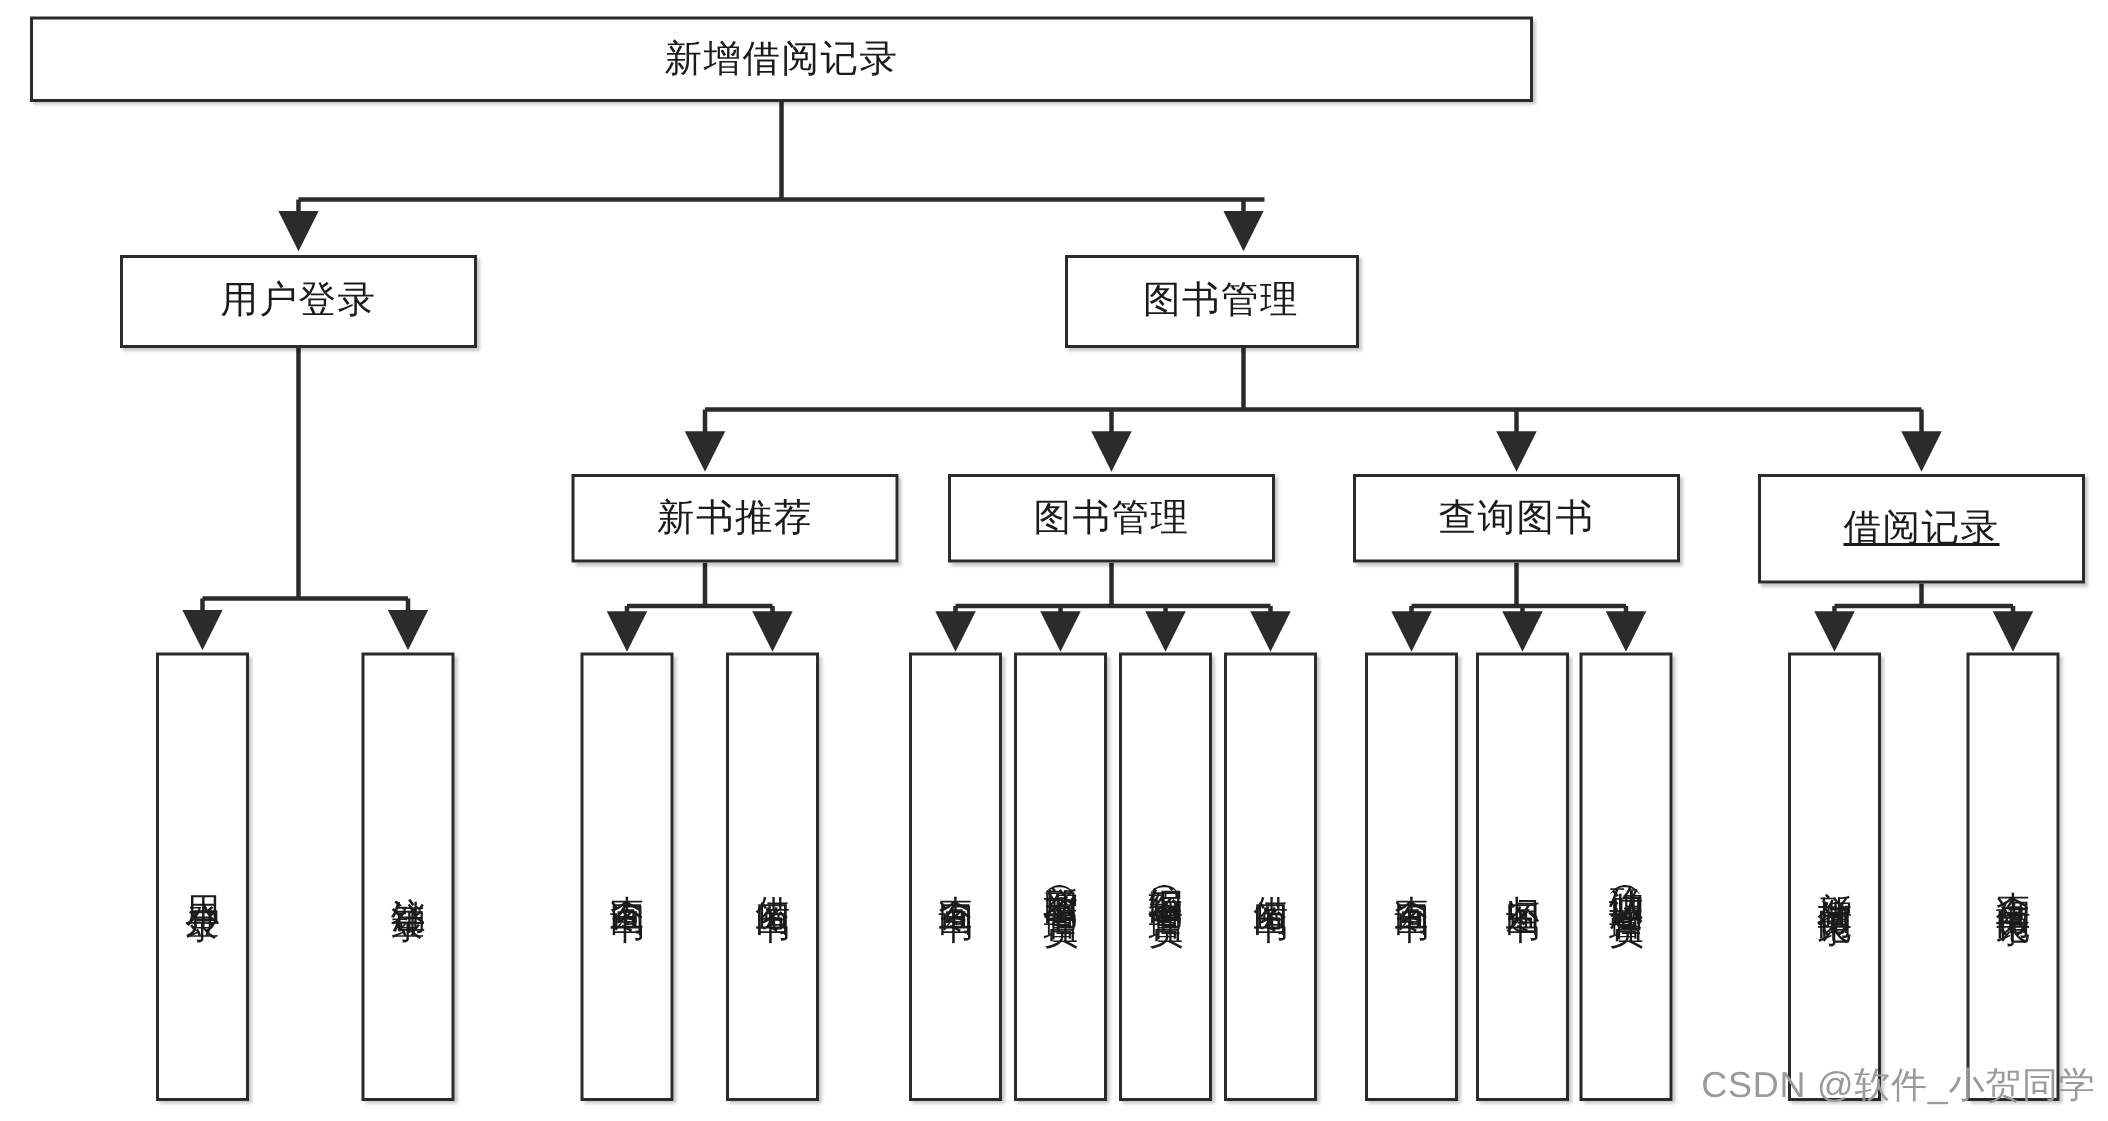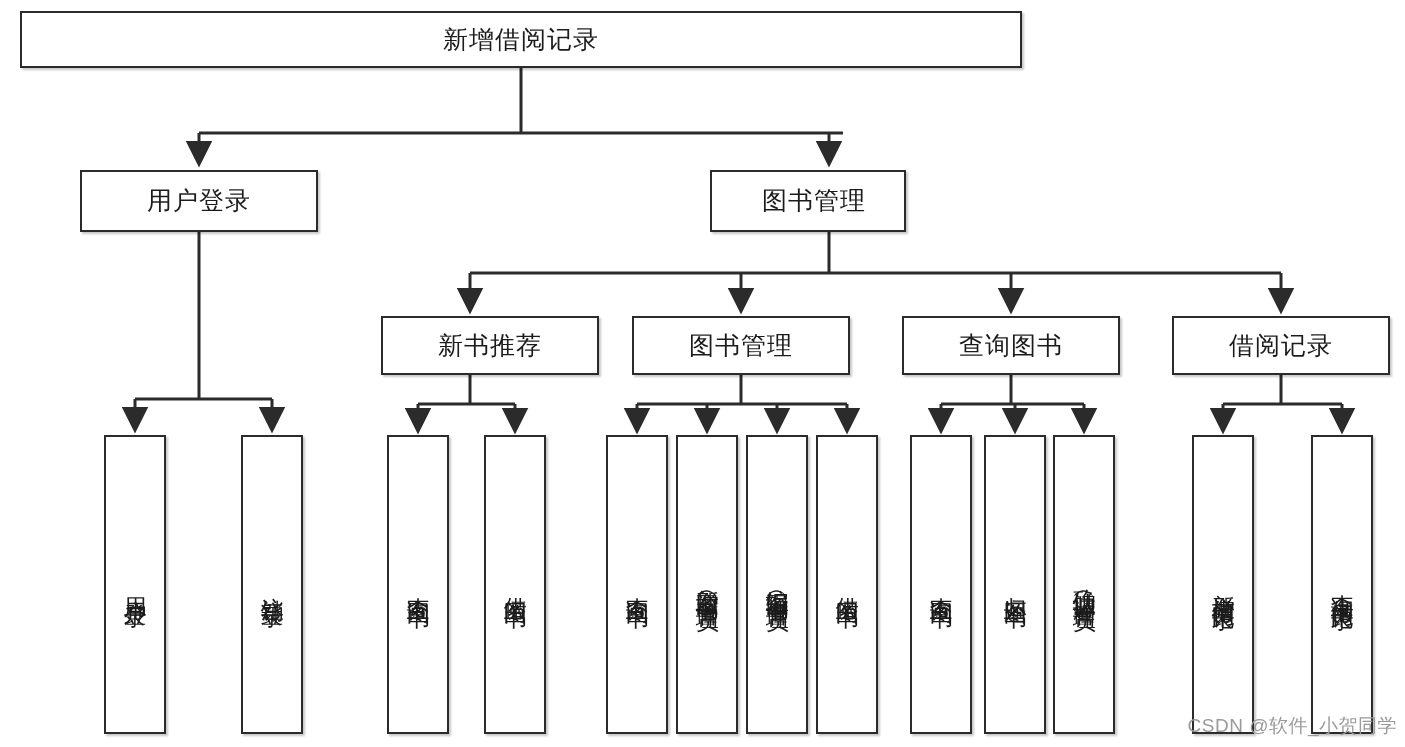--- a/index.html
+++ b/index.html
@@ -53,21 +53,21 @@
     letter-spacing: 3px;
     padding: 6px 0;
     white-space: nowrap;
     align-items: center;
     justify-content: center;
   }
   .watermark {
     position: absolute;
     right: 8px;
     bottom: 8px;
-    font-size: 19px;
+    font-size: 24px;
     color: #9a9a9a;
     white-space: nowrap;
     letter-spacing: 0.5px;
   }
 </style>
 </head>
 <body>
 
 <div id="canvas">
 
@@ -133,21 +133,21 @@
       </div>
       <div class="node horiz level3" style="left: 361px; top: 316px; width: 218px; height: 59px; margin-left: 20px;">
         <span>新书推荐</span>
       </div>
       <div class="node horiz level3" style="left: 632px; top: 316px; width: 218px; height: 59px;">
         <span>图书管理</span>
       </div>
       <div class="node horiz level3" style="left: 902px; top: 316px; width: 218px; height: 59px;">
         <span>查询图书</span>
       </div>
-      <div class="node horiz level3" style="left: 1172px; top: 316px; width: 218px; height: 59px;">
+      <div class="node horiz level3" style="left: 1172px; top: 316px; width: 218px; height: 73px; text-decoration: underline;">
         <span>借阅记录</span>
       </div>
       <div class="node vert leaf" style="left: 104px; top: 435px; width: 62px; height: 299px;">
         <span>用户登录</span>
       </div>
       <div class="node vert leaf" style="left: 241px; top: 435px; width: 62px; height: 299px;">
         <span>注销登录</span>
       </div>
       <div class="node vert leaf" style="left: 387px; top: 435px; width: 62px; height: 299px;">
         <span>查询图书</span>

